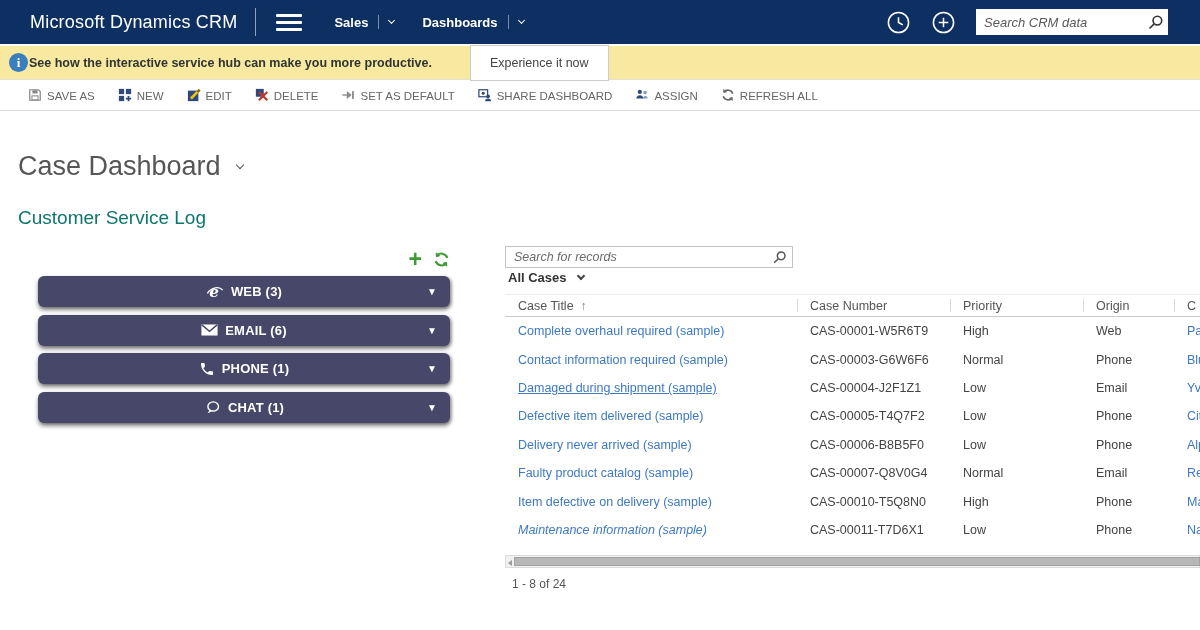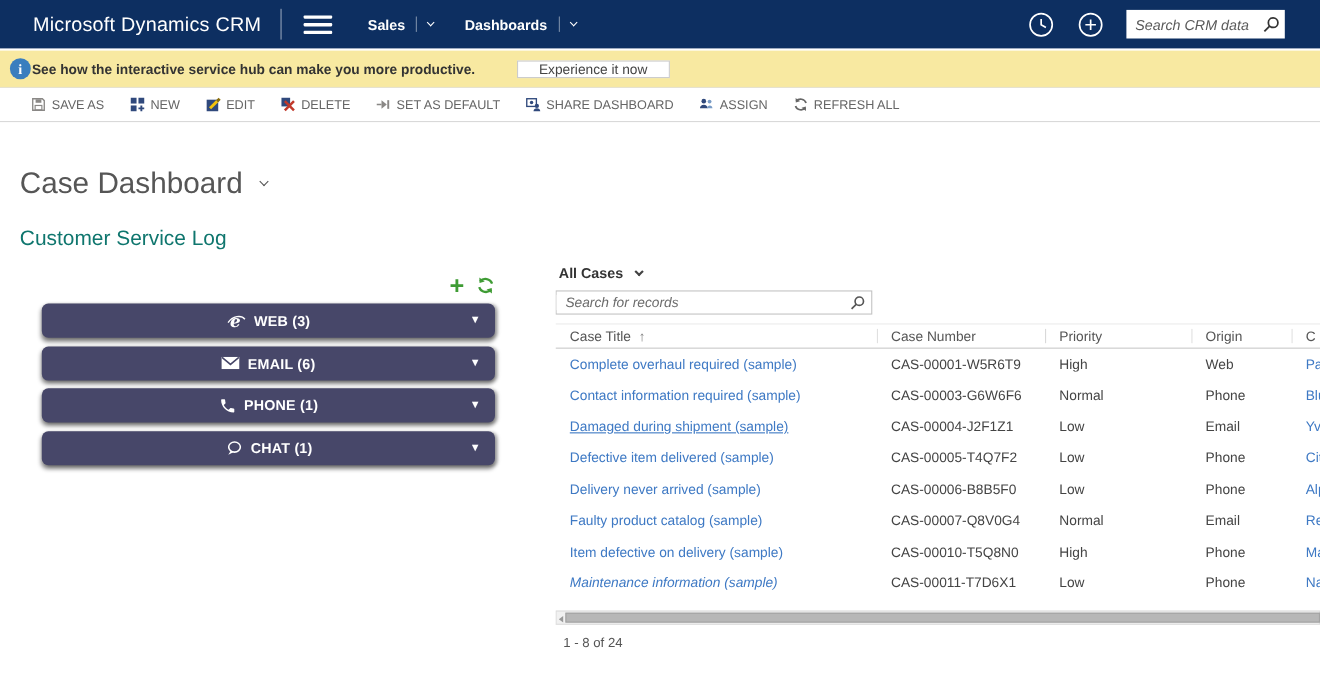--- a/index.html
+++ b/index.html
@@ -12,32 +12,32 @@
   .topbar-divider { width:1px; height:28px; background:rgba(255,255,255,.55); margin:0 20px 0 18px; }
   .hamburger { width:26px; display:flex; flex-direction:column; gap:4px; margin-right:32px; cursor:pointer; }
   .hamburger span { height:3px; background:#fff; border-radius:1px; }
   .nav-item { display:flex; align-items:center; font-size:13px; font-weight:bold; margin-right:28px; cursor:pointer; }
   .nav-sep { width:1px; height:14px; background:rgba(255,255,255,.45); margin:0 10px; }
   .chev { display:inline-block; width:5px; height:5px; border-right:1.6px solid currentColor;
           border-bottom:1.6px solid currentColor; transform:rotate(45deg); margin-top:-3px; }
   .chev-dark { color:#555; }
   #topbar-right { margin-left:auto; display:flex; align-items:center; }
   .top-icon { margin-right:20px; cursor:pointer; display:flex; }
-  #crm-search { width:144px; height:26px; background:#fff; display:flex; align-items:center; margin-right:32px; padding:0 4px 0 8px; }
+  #crm-search { width:192px; height:26px; background:#fff; display:flex; align-items:center; margin-right:32px; padding:0 4px 0 8px; }
   #crm-search input { flex:1; min-width:0; border:none; outline:none; font-size:13px; font-style:italic; color:#333;
                       font-family:"Liberation Sans", sans-serif; }
   #crm-search input::placeholder { color:#595959; font-style:italic; }
 
   
   #notifbar { height:34px; margin-top:2px; background:var(--yellow,#f8e9a1); display:flex; align-items:center;
               padding-left:9px; border-bottom:1px solid #e6e2cf; }
   .info-circle { width:19px; height:19px; border-radius:50%; background:#3a7ebe; color:#fff; font-size:13px;
                  font-weight:bold; display:flex; align-items:center; justify-content:center; font-family:"Liberation Serif", serif; }
   #notif-msg { font-size:12.5px; font-weight:bold; color:#333; margin-left:1px; }
-  #notif-btn { margin-left:38px; height:16px; padding:0 19px; background:#fff; border:1px solid #ccc;
+  #notif-btn { margin-left:38px; height:36px; padding:0 19px; background:#fff; border:1px solid #ccc;
                font-size:12.5px; color:#444; cursor:pointer; font-family:"Liberation Sans", sans-serif; }
 
   
   #commandbar { height:31px; background:#fff; border-bottom:1px solid #d9d9d9; display:flex; align-items:center;
                 padding-left:28px; }
   .cmd-item { display:flex; align-items:flex-end; gap:5px; font-size:11.5px; color:#666; margin-right:23px;
               cursor:pointer; white-space:nowrap; }
   .cmd-icon { display:flex; }
 
   
@@ -280,33 +280,33 @@
             <path d="M8 15.5 L5 20.5 L11.5 17" fill="#fff"></path>
           </svg>
         </span>
         <span class="channel-label">CHAT (1)</span>
         <span class="channel-caret">▼</span>
       </div>
     </div>
 </div>
 
 <div id="cases-panel">
-  <div id="view-selector">
-    <span>All Cases</span>
-    <span class="chev" style="color:#444"></span>
-  </div>
   <div id="record-search">
     <input type="text" placeholder="Search for records" style="">
     <span class="mag">
       <svg width="15" height="15" viewBox="0 0 18 18">
         <circle cx="11" cy="7" r="4.6" fill="none" stroke="#555" stroke-width="1.8"></circle>
         <line x1="7.6" y1="10.4" x2="2.6" y2="15.4" stroke="#555" stroke-width="1.8"></line>
       </svg>
     </span>
   </div>
+  <div id="view-selector">
+    <span>All Cases</span>
+    <span class="chev" style="color:#444"></span>
+  </div>
   <div id="table-wrap">
     <div id="thead">
         <span class="th" style="width: 292px; flex: 0 0 292px;">
           <span>Case Title</span>
           <span class="sort-arrow">↑</span>
         </span>
         <span class="th" style="width: 153px; flex: 0 0 153px;">
           <span>Case Number</span>
         </span>
         <span class="th" style="width: 133px; flex: 0 0 133px;">

